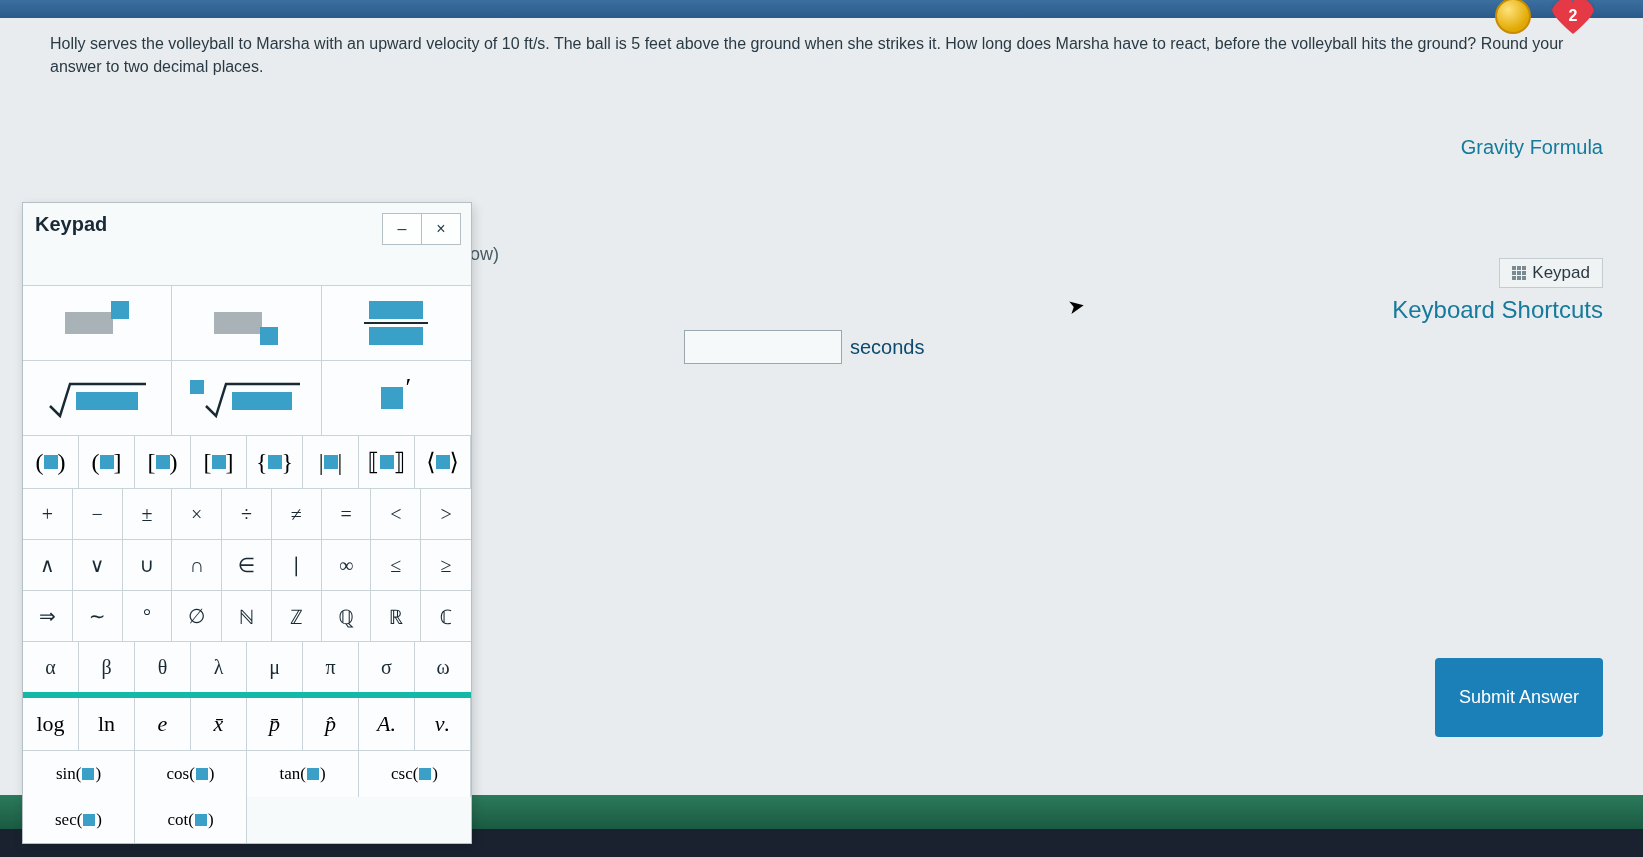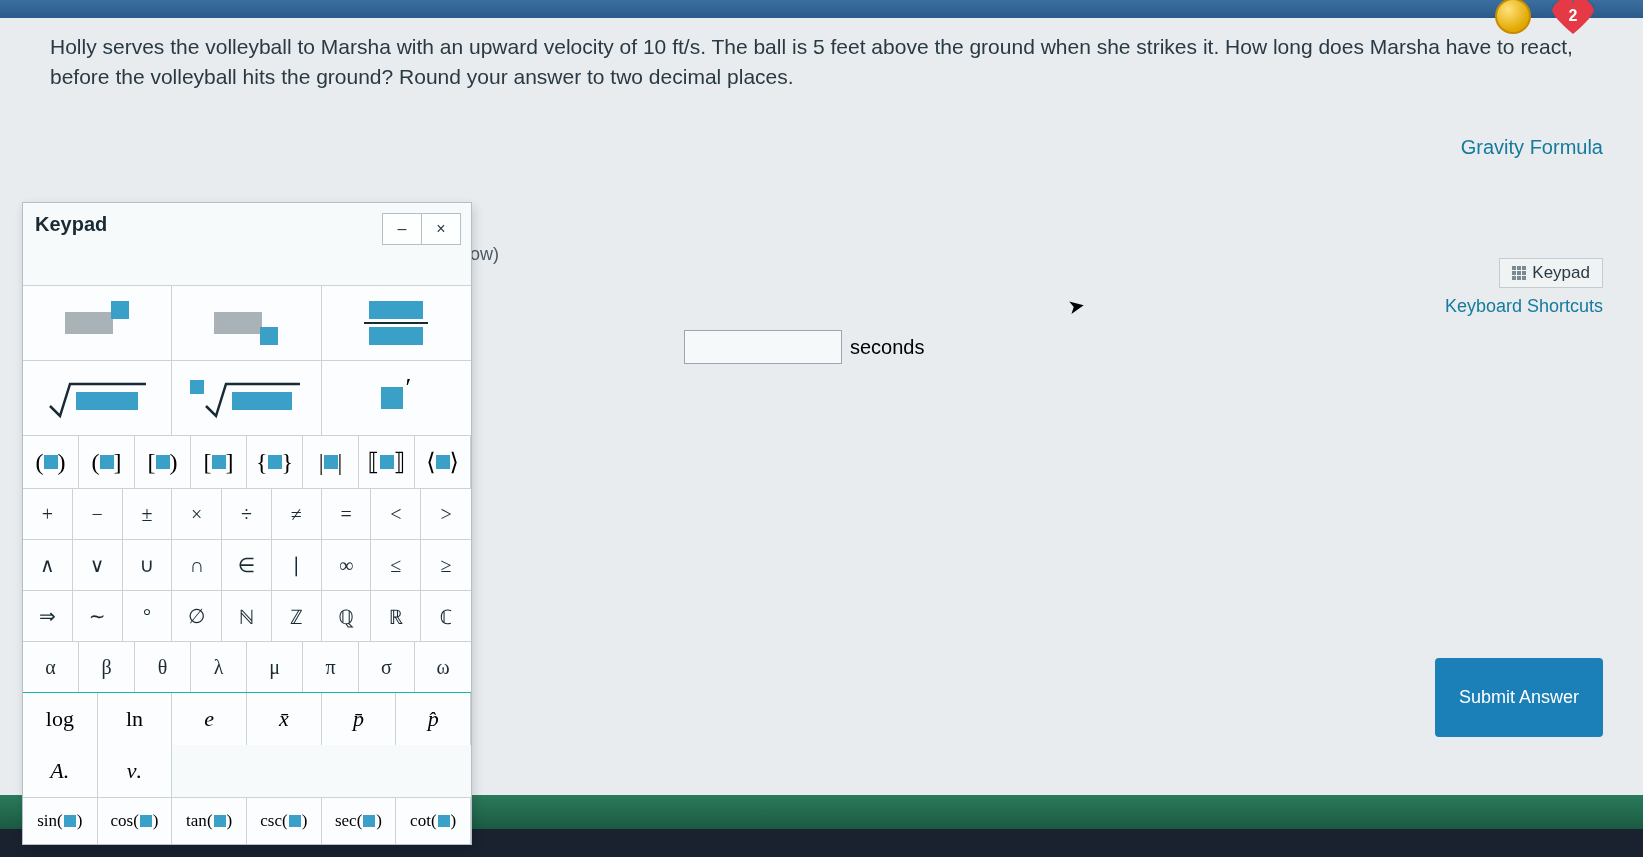--- a/index.html
+++ b/index.html
@@ -39,21 +39,21 @@
   top: -2px;
   width: 36px;
   height: 36px;
   border-radius: 50%;
   background: radial-gradient(circle at 35% 30%, #ffe27a, #e0a800 70%);
   border: 2px solid #c78a00;
 }
 .question-area {
   padding: 14px 50px 10px 50px;
   color: #2a3a44;
-  font-size: 21px;
+  font-size: 16px;
   line-height: 1.45;
 }
 .gravity-link {
   position: absolute;
   right: 40px;
   top: 136px;
   color: #157a9c;
   font-size: 20px;
 }
 .answer-row {
@@ -72,41 +72,41 @@
   gap: 8px;
 }
 .answer-input {
   border: 1px solid #9aa7ae;
   height: 34px;
   width: 158px;
   padding: 0 6px;
   font-size: 16px;
   background: #f6f9fa;
 }
-.unit-label { color: #000000; font-size: 20px; }
+.unit-label { color: #0c4a6e; font-size: 20px; }
 .right-controls {
   position: absolute;
   right: 40px;
   top: 256px;
   text-align: right;
 }
 .keypad-btn-small {
   background: #f0f3f4;
   border: 1px solid #c2ccd1;
   padding: 4px 12px;
   font-size: 17px;
   color: #2a3a44;
   cursor: pointer;
   display: inline-flex;
   align-items: center;
   gap: 6px;
 }
 .kb-shortcuts {
   color: #157a9c;
-  font-size: 18px;
+  font-size: 24px;
   margin-top: 8px;
 }
 .submit-btn {
   position: absolute;
   right: 40px;
   bottom: 120px;
   background: #1b7fb8;
   color: #fff;
   border: none;
   padding: 29px 24px;
@@ -184,21 +184,21 @@
   display: flex;
   align-items: center;
   justify-content: center;
   font-size: 20px;
   color: #1a2a34;
   cursor: pointer;
   font-family: "Cambria Math","Times New Roman",serif;
   background: #fbfdfe;
 }
 .sym-cell:last-child { border-right: none; }
-.trig-row { border-top: 1px solid #c9d3d8; display: grid; grid-template-columns: repeat(6,1fr); }
+.trig-row { border-top: 1px solid #c9d3d8; display: grid; grid-template-columns: repeat(4,1fr); }
 .trig-cell {
   height: 46px;
   border-right: 1px solid #c9d3d8;
   display: flex; align-items: center; justify-content: center;
   font-size: 17px;
   font-family: "Times New Roman", serif;
   background: #fbfdfe;
   cursor: pointer;
 }
 .trig-cell .fn { }
@@ -214,21 +214,21 @@
 }
 .mini-kpad-icon span { background:#7a8a92; }
 .paren-row { border-top:1px solid #c9d3d8; display:grid; grid-template-columns: repeat(8,1fr); }
 .paren-cell {
   height:52px; border-right:1px solid #c9d3d8;
   display:flex; align-items:center; justify-content:center;
   font-size:24px; font-family:"Cambria Math","Times New Roman",serif;
   cursor:pointer; background:#fbfdfe;
 }
 .paren-cell .box { display:inline-block; width:14px; height:14px; background:#3aa0c8; vertical-align:-1px; }
-.func-row { border-top:1px solid #14b8a6; display:grid; grid-template-columns: repeat(6,1fr); }
+.func-row { border-top:6px solid #14b8a6; display:grid; grid-template-columns: repeat(8,1fr); }
 .func-cell {
   height:52px; border-right:1px solid #c9d3d8;
   display:flex; align-items:center; justify-content:center;
   font-size:22px; font-family:"Times New Roman",serif; font-style: normal;
   cursor:pointer; background:#fbfdfe;
 }
 .cursor-icon {
   position: absolute;
   left: 1068px;
   top: 294px;

